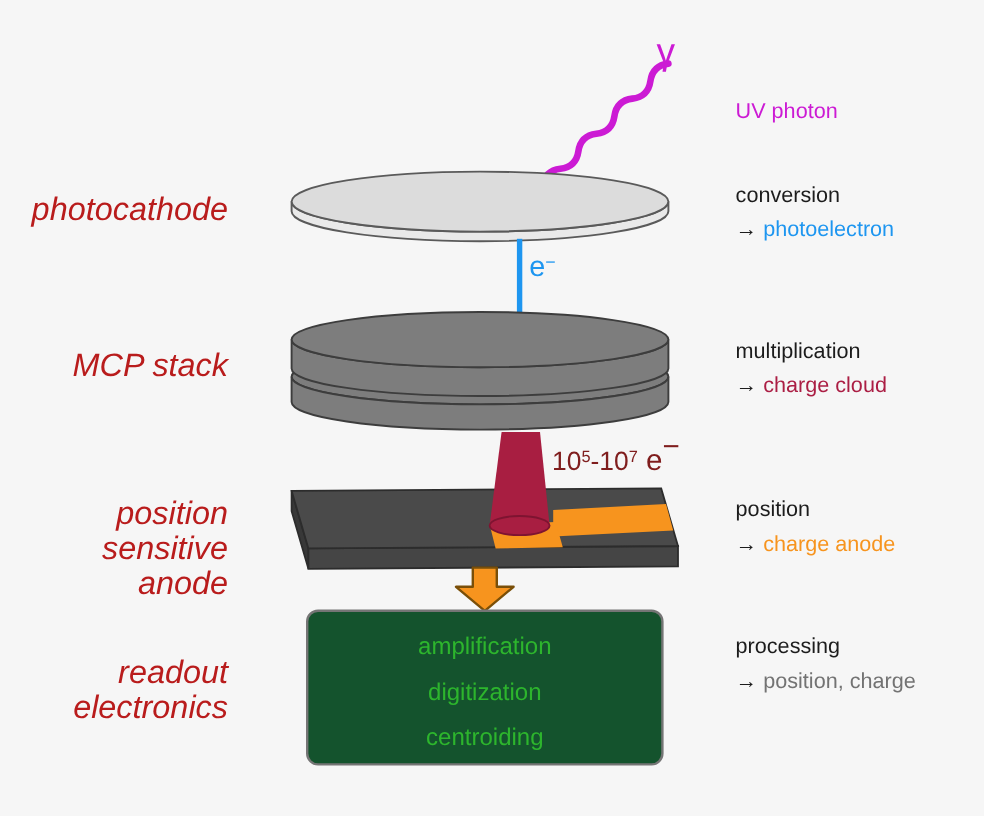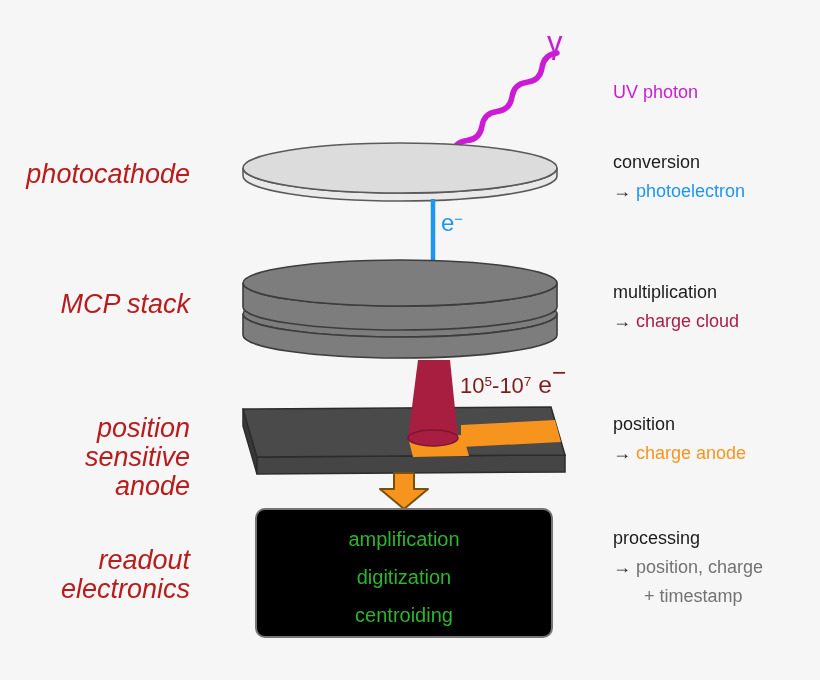--- a/index.html
+++ b/index.html
@@ -36,21 +36,21 @@
   }
   .gain-label {
     position:absolute; left:460px; top:372px;
     font-size:22px; color:#7f1d1d; line-height:26px; white-space:nowrap;
   }
   .sup { font-size:0.62em; position:relative; top:-0.5em; }
   .gain-e { font-size:1.12em; }
 
   .readout-box {
     position:absolute; left:255px; top:508px; width:294px; height:126px;
-    background:#000000; border:2px solid #757575; border-radius:10px;
+    background:#14532d; border:2px solid #757575; border-radius:10px;
   }
   .readout-item {
     position:absolute; left:0; width:100%; text-align:center;
     font-size:20px; color:#2db52d; line-height:24px;
   }
   .ind { margin-left:31px; }
 </style>
 </head>
 <body>
 
@@ -138,21 +138,20 @@
       <span class="oran">charge anode</span>
     </div>
   </div>
 
   <div class="step" style="top:524px">
     <div>processing</div>
     <div>
       <span class="arrow">→</span>
       <span class="green">position, charge</span>
     </div>
-    <div class="green ind">+ timestamp</div>
   </div>
 
   <div class="readout-box">
     <div class="readout-item" style="top:17px">amplification</div>
     <div class="readout-item" style="top:55px">digitization</div>
     <div class="readout-item" style="top:93px">centroiding</div>
   </div>
 
 </div>
 

